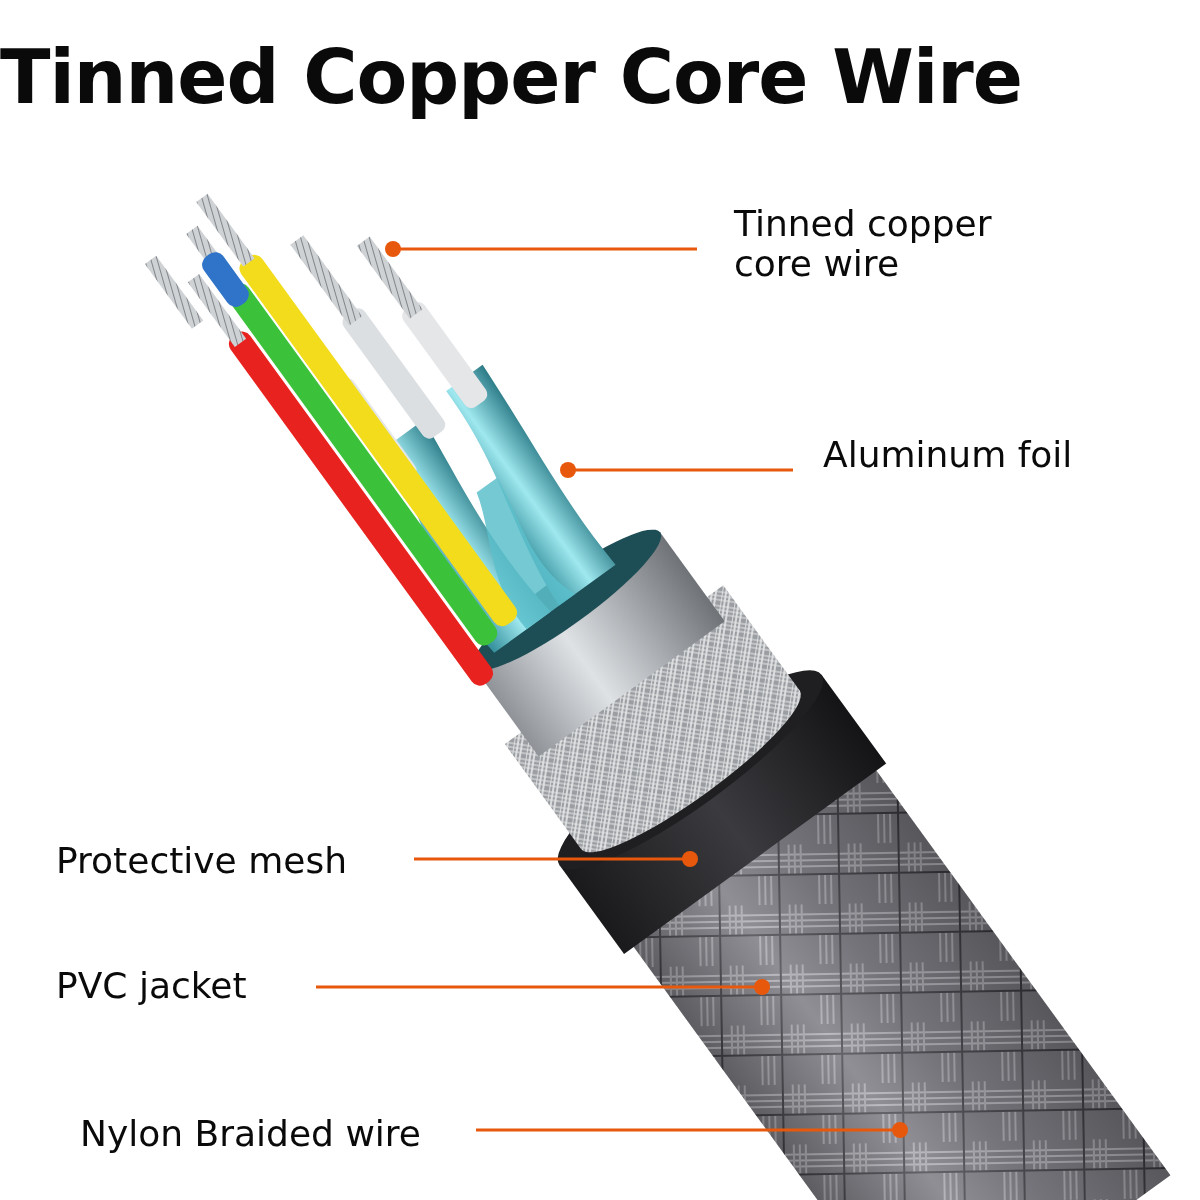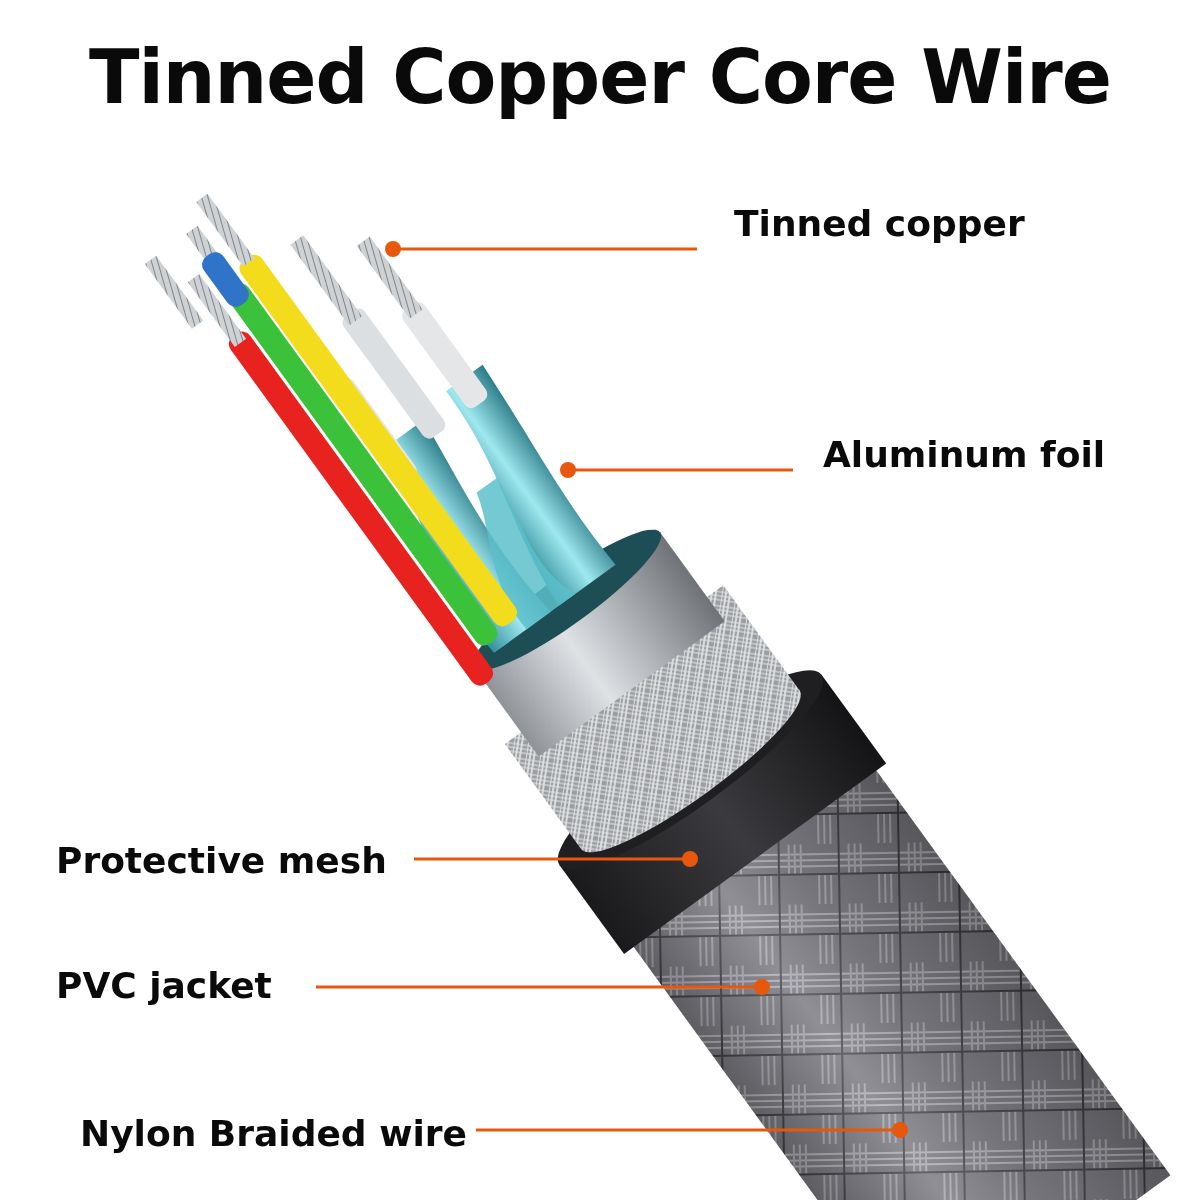--- a/index.html
+++ b/index.html
@@ -1,20 +1,20 @@
 <!DOCTYPE html>
 <html><head>
   <meta charset="utf-8">
   <style>
     html, body { margin: 0; padding: 0; background: #ffffff; }
     body { width: 1200px; height: 1200px; position: relative; overflow: hidden;
            font-family: "DejaVu Sans", sans-serif; color: #0a0a0a; }
-    .title { position: absolute; left: 0; top: 22px; width: 1200px; text-align: center;
+    .title { position: absolute; left: 0; top: 22px; width: 1200px; text-align: left;
              font-weight: bold; font-size: 74px; letter-spacing: -1px; line-height: 110px; }
-    .label { position: absolute; font-weight: bold; font-size: 36px; line-height: 40px; white-space: nowrap; }
+    .label { position: absolute; font-weight: normal; font-size: 36px; line-height: 40px; white-space: nowrap; }
     svg.scene { position: absolute; left: 0; top: 0; }
   </style>
 </head>
 <body>
 
 <div class="title">Tinned Copper Core Wire</div>
 
 <svg class="scene" width="1200" height="1200" viewBox="0 0 1200 1200">
   <defs>
     <linearGradient id="braidGrad" x1="0" y1="0" x2="1" y2="0">
@@ -99,17 +99,18 @@
     <circle cx="690" cy="859" r="8" stroke="none"></circle>
     <line x1="316" y1="987" x2="762" y2="987"></line>
     <circle cx="762" cy="987" r="8" stroke="none"></circle>
     <line x1="476" y1="1130" x2="900" y2="1130"></line>
     <circle cx="900" cy="1130" r="8" stroke="none"></circle>
   </g>
 </svg>
 
 <div class="label" style="left:734px; top:204px;">
   <div>Tinned copper</div>
+  <div>core wire</div>
 </div>
 <div class="label" style="left:823px; top:435px;text-align:center;">Aluminum foil</div>
 <div class="label" style="left:56px; top:841px;text-align:right;">Protective mesh</div>
 <div class="label" style="left:56px; top:966px;">PVC jacket</div>
 <div class="label" style="left:56px; top:1114px;margin-left:24px;">Nylon Braided wire</div>
 
 </body></html>

